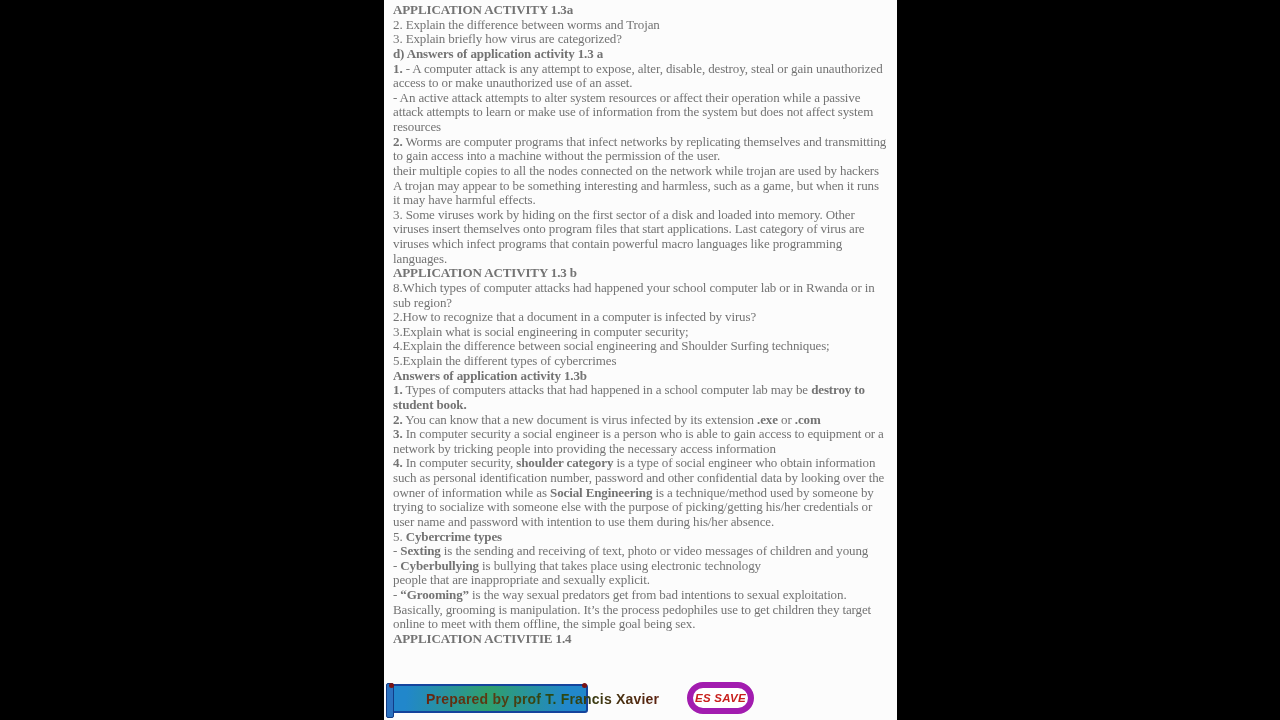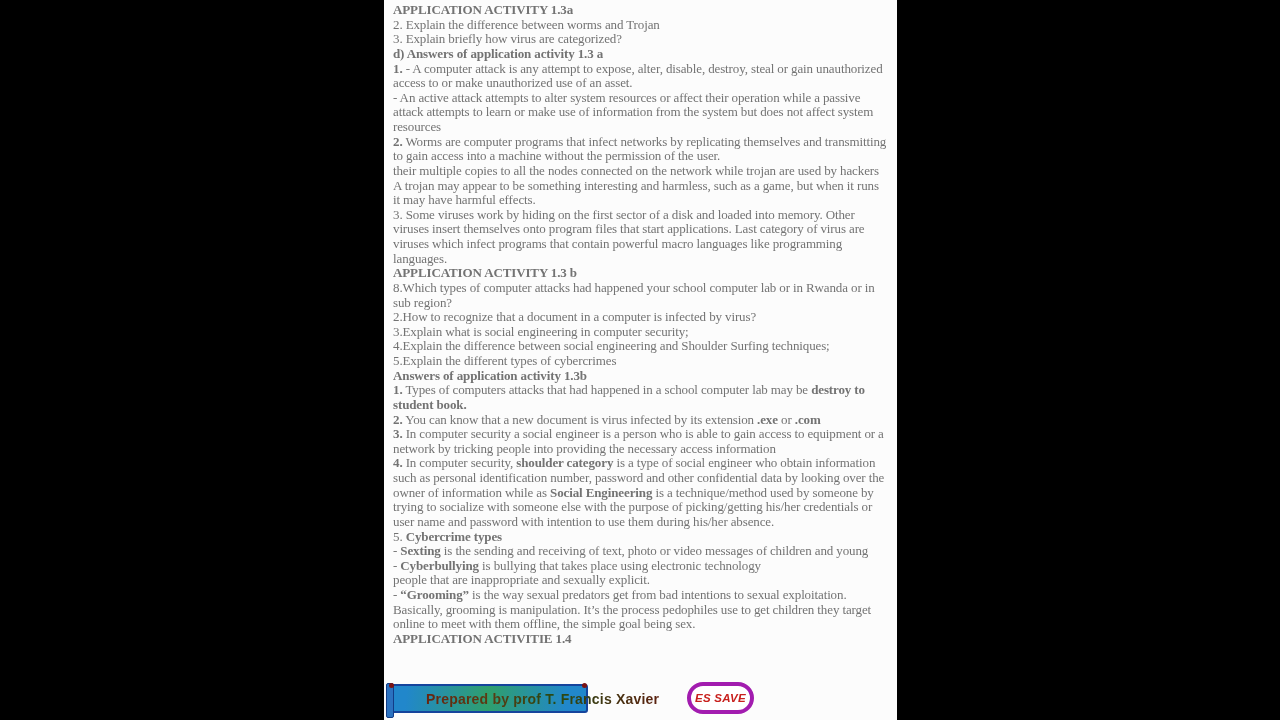--- a/index.html
+++ b/index.html
@@ -42,21 +42,21 @@
   }
   @supports (-webkit-background-clip:text){
     .banner-label{
       background:linear-gradient(90deg,#6e1c0f 0%,#5a3a12 35%,#274a14 60%,#5c2210 100%);
       -webkit-background-clip:text;background-clip:text;color:transparent;
     }
   }
   
   .save-btn{
     position:absolute;left:303px;top:682px;width:67px;height:32px;
-    box-sizing:border-box;background:#ffffff;border:4px solid #a21caf;
+    box-sizing:border-box;background:#ffffff;border:6px solid #a21caf;
     border-radius:16px;display:flex;align-items:center;justify-content:center;
   }
   .save-label{
     font-family:"Liberation Sans",sans-serif;font-weight:700;font-style:italic;
     font-size:11.5px;color:#c8201d;letter-spacing:.3px;white-space:nowrap;
   }
 </style>
 </head>
 <body>
 

